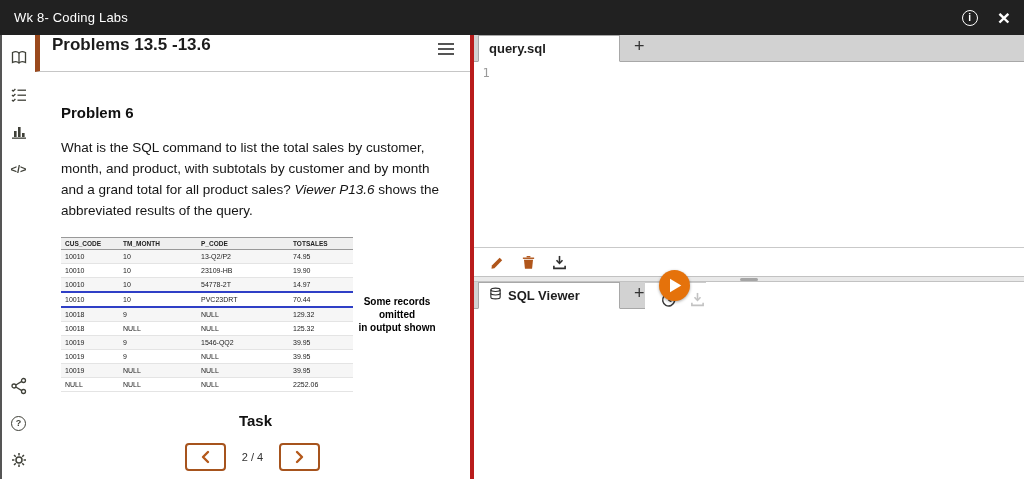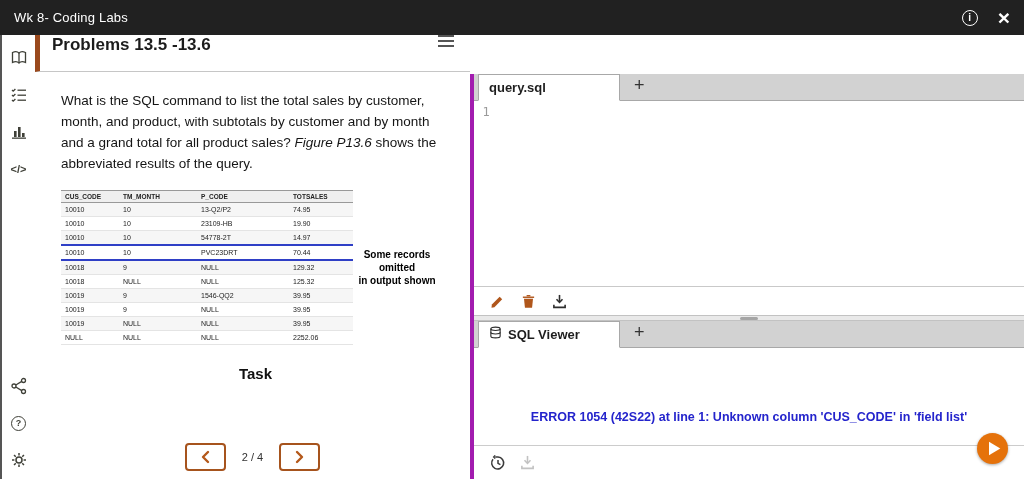--- a/index.html
+++ b/index.html
@@ -20,21 +20,21 @@
   
   .rail { width:33px; background:#fff; display:flex; flex-direction:column; align-items:center; padding:12px 0 8px; flex:none; }
   .rail .ricon { width:22px; height:22px; display:flex; align-items:center; justify-content:center; margin-bottom:15px; color:#3f4038; cursor:pointer; }
   .rail .spacer { flex:1; }
   .rail .ricon svg { width:18px; height:18px; }
   .code-glyph { font-size:11px; font-weight:bold; color:#3f4038; }
   .help-circle { width:15px; height:15px; border:1.5px solid #3f4038; border-radius:50%; display:flex; align-items:center; justify-content:center; font-size:9px; font-weight:bold; color:#3f4038; }
 
   
   .left-panel { width:435px; display:flex; flex-direction:column; flex:none; background:#fff; min-height:0; }
-  .left-header { height:37px; flex:none; display:flex; align-items:flex-start; border-left:5px solid #9a491d; border-bottom:1px solid #c6c6c6; padding:0 16px 0 12px; }
+  .left-header { height:37px; flex:none; display:flex; align-items:flex-end; border-left:5px solid #9a491d; border-bottom:1px solid #c6c6c6; padding:0 16px 16px 12px; }
   .left-header-title { font-size:17px; font-weight:bold; color:#1c1c1c; }
   .hamburger { margin-left:auto; display:flex; flex-direction:column; gap:3px; cursor:pointer; }
   .hamburger span { display:block; width:16px; height:2px; background:#555; }
 
   .left-content { flex:1; min-height:0; overflow:hidden; padding:18px 20px 0 26px; }
   .problem-title { font-size:15px; font-weight:600; color:#111; margin:14px 0 16px; }
   .problem-text { font-size:13.5px; line-height:21px; color:#151515; max-width:394px; }
 
   .figure { display:flex; align-items:center; margin-top:16px; }
   table.ftable { border-collapse:collapse; width:292px; font-size:7px; color:#222; }
@@ -46,36 +46,36 @@
   table.ftable th:nth-child(3){width:92px;} table.ftable th:nth-child(4){width:64px;}
   .annotation { margin-left:4px; width:80px; font-size:10px; font-weight:bold; text-align:center; line-height:1.3; color:#000; }
 
   .task-heading { text-align:center; font-size:15px; font-weight:bold; color:#111; margin-top:20px; }
 
   .pager { height:44px; flex:none; display:flex; align-items:center; justify-content:center; }
   .pager-btn { width:41px; height:28px; border:2px solid #a6531d; border-radius:4px; background:#fff; display:flex; align-items:center; justify-content:center; cursor:pointer; }
   .pager-label { margin:10px 16px; font-size:11px; color:#333; }
 
   
-  .right { flex:1; display:flex; flex-direction:column; border-left:4px solid #a21caf; min-width:0; min-height:0;margin-top:39px; }
+  .right { flex:1; display:flex; flex-direction:column; border-left:4px solid #b91c1c; min-width:0; min-height:0; }
   .tabbar { height:27px; flex:none; background:#d2d2d2; border-bottom:1px solid #a8a8a8; display:flex; align-items:flex-end; padding-left:4px; }
   .tab { height:27px; width:142px; margin-bottom:-1px; background:#fff; border:1px solid #a8a8a8; border-bottom:1px solid #fff; display:flex; align-items:center; gap:6px; padding:0 10px; font-size:13px; font-weight:600; color:#1e1e1e; cursor:pointer; }
   .tab-plus { margin-left:14px; align-self:center; font-size:18px; color:#333; line-height:1; cursor:pointer; padding-bottom:4px; }
 
   .editor-wrap { height:186px; flex:none; display:flex; background:#fff; border-bottom:1px solid #c9c9c9; }
   .gutter { width:24px; flex:none; padding-top:4px; text-align:center; font-family:"DejaVu Sans Mono", monospace; font-size:12px; color:#9a9a9a; }
   .code-area { flex:1; cursor:text; }
 
   .editor-toolbar { height:28px; flex:none; background:#fff; display:flex; align-items:center; gap:15px; padding-left:15px; }
   .tbtn { width:16px; height:16px; display:flex; align-items:center; justify-content:center; cursor:pointer; }
 
   .splitter { height:6px; flex:none; background:#e9e9e9; border-top:1px solid #c2c2c2; border-bottom:1px solid #c2c2c2; display:flex; align-items:center; justify-content:center; cursor:row-resize; }
   .splitter-handle { width:18px; height:3px; background:#a5a5a5; border-radius:2px; }
 
-  .viewer { flex:1; display:flex; flex-direction:column; min-height:0; }
+  .viewer { flex:1; display:flex; min-height:0; }
   .viewer-content { flex:1; position:relative; background:#fff; min-height:0; }
   .error-text { position:absolute; top:62px; left:0; right:0; text-align:center; color:#2424cc; font-weight:bold; font-size:12.5px; }
 
   .viewer-toolbar { height:34px; flex:none; background:#fff; border-top:1px solid #ccc; display:flex; align-items:center; gap:13px; padding-left:16px; position:relative; }
   .play-button { position:absolute; right:16px; top:-13px; width:31px; height:31px; border-radius:50%; background:#e5720b; display:flex; align-items:center; justify-content:center; cursor:pointer; box-shadow:0 1px 3px rgba(0,0,0,.35); }
 </style>
 </head>
 <body>
 
 <div class="app">
@@ -150,21 +150,22 @@
       <div class="left-header">
         <span class="left-header-title">Problems 13.5 -13.6</span>
         <span class="hamburger">
             <span></span>
             <span></span>
             <span></span>
           </span>
       </div>
 
       <div class="left-content">
-        <p class="problem-text"><span>What is the SQL command to list the total sales by customer, month, and product, with subtotals by customer and by month and a grand total for all product sales? </span><i>Figure P13.6</i><span> shows the abbreviated results of the query.</span></p>
+        <div class="problem-title">Problem 6</div>
+        <p class="problem-text"><span>What is the SQL command to list the total sales by customer, month, and product, with subtotals by customer and by month and a grand total for all product sales? </span><i>Viewer P13.6</i><span> shows the abbreviated results of the query.</span></p>
 
         <div class="figure">
           <table class="ftable">
             <thead>
                 <tr>
                   <th>CUS_CODE</th>
                   <th>TM_MONTH</th>
                   <th>P_CODE</th>
                   <th>TOTSALES</th>
                 </tr>
@@ -301,23 +302,20 @@
               <svg viewBox="0 0 14 15" width="13" height="14" fill="none" stroke="#2c2c2c" stroke-width="1.2">
                 <ellipse cx="7" cy="3" rx="5" ry="1.8"></ellipse>
                 <path d="M2 3 v8 c0 1 2.2 1.8 5 1.8 s5 -0.8 5 -1.8 v-8"></path>
                 <path d="M2 6.8 c0 1 2.2 1.8 5 1.8 s5 -0.8 5 -1.8"></path>
               </svg>
             </span>
             <span>SQL Viewer</span>
           </div>
           <span class="tab-plus">+</span>
         </div>
-        <div class="viewer-content">
-          <div class="error-text">ERROR 1054 (42S22) at line 1: Unknown column 'CUS_CODE' in 'field list'</div>
-        </div>
         <div class="viewer-toolbar">
           <span class="tbtn">
             <svg viewBox="0 0 16 16" width="16" height="16" fill="none" stroke="#3a3a3a" stroke-width="1.5">
               <path d="M3 4.2 A6 6 0 1 0 8 2 L5.2 2"></path>
               <polyline points="5.2,0.4 3.6,2 5.2,3.6" stroke-width="1.3"></polyline>
               <polyline points="8,5 8,8.3 10.4,9.6"></polyline>
             </svg>
           </span>
           <span class="tbtn">
             <svg viewBox="0 0 16 16" width="15" height="15" fill="none" stroke="#c2c2c2" stroke-width="1.7">

